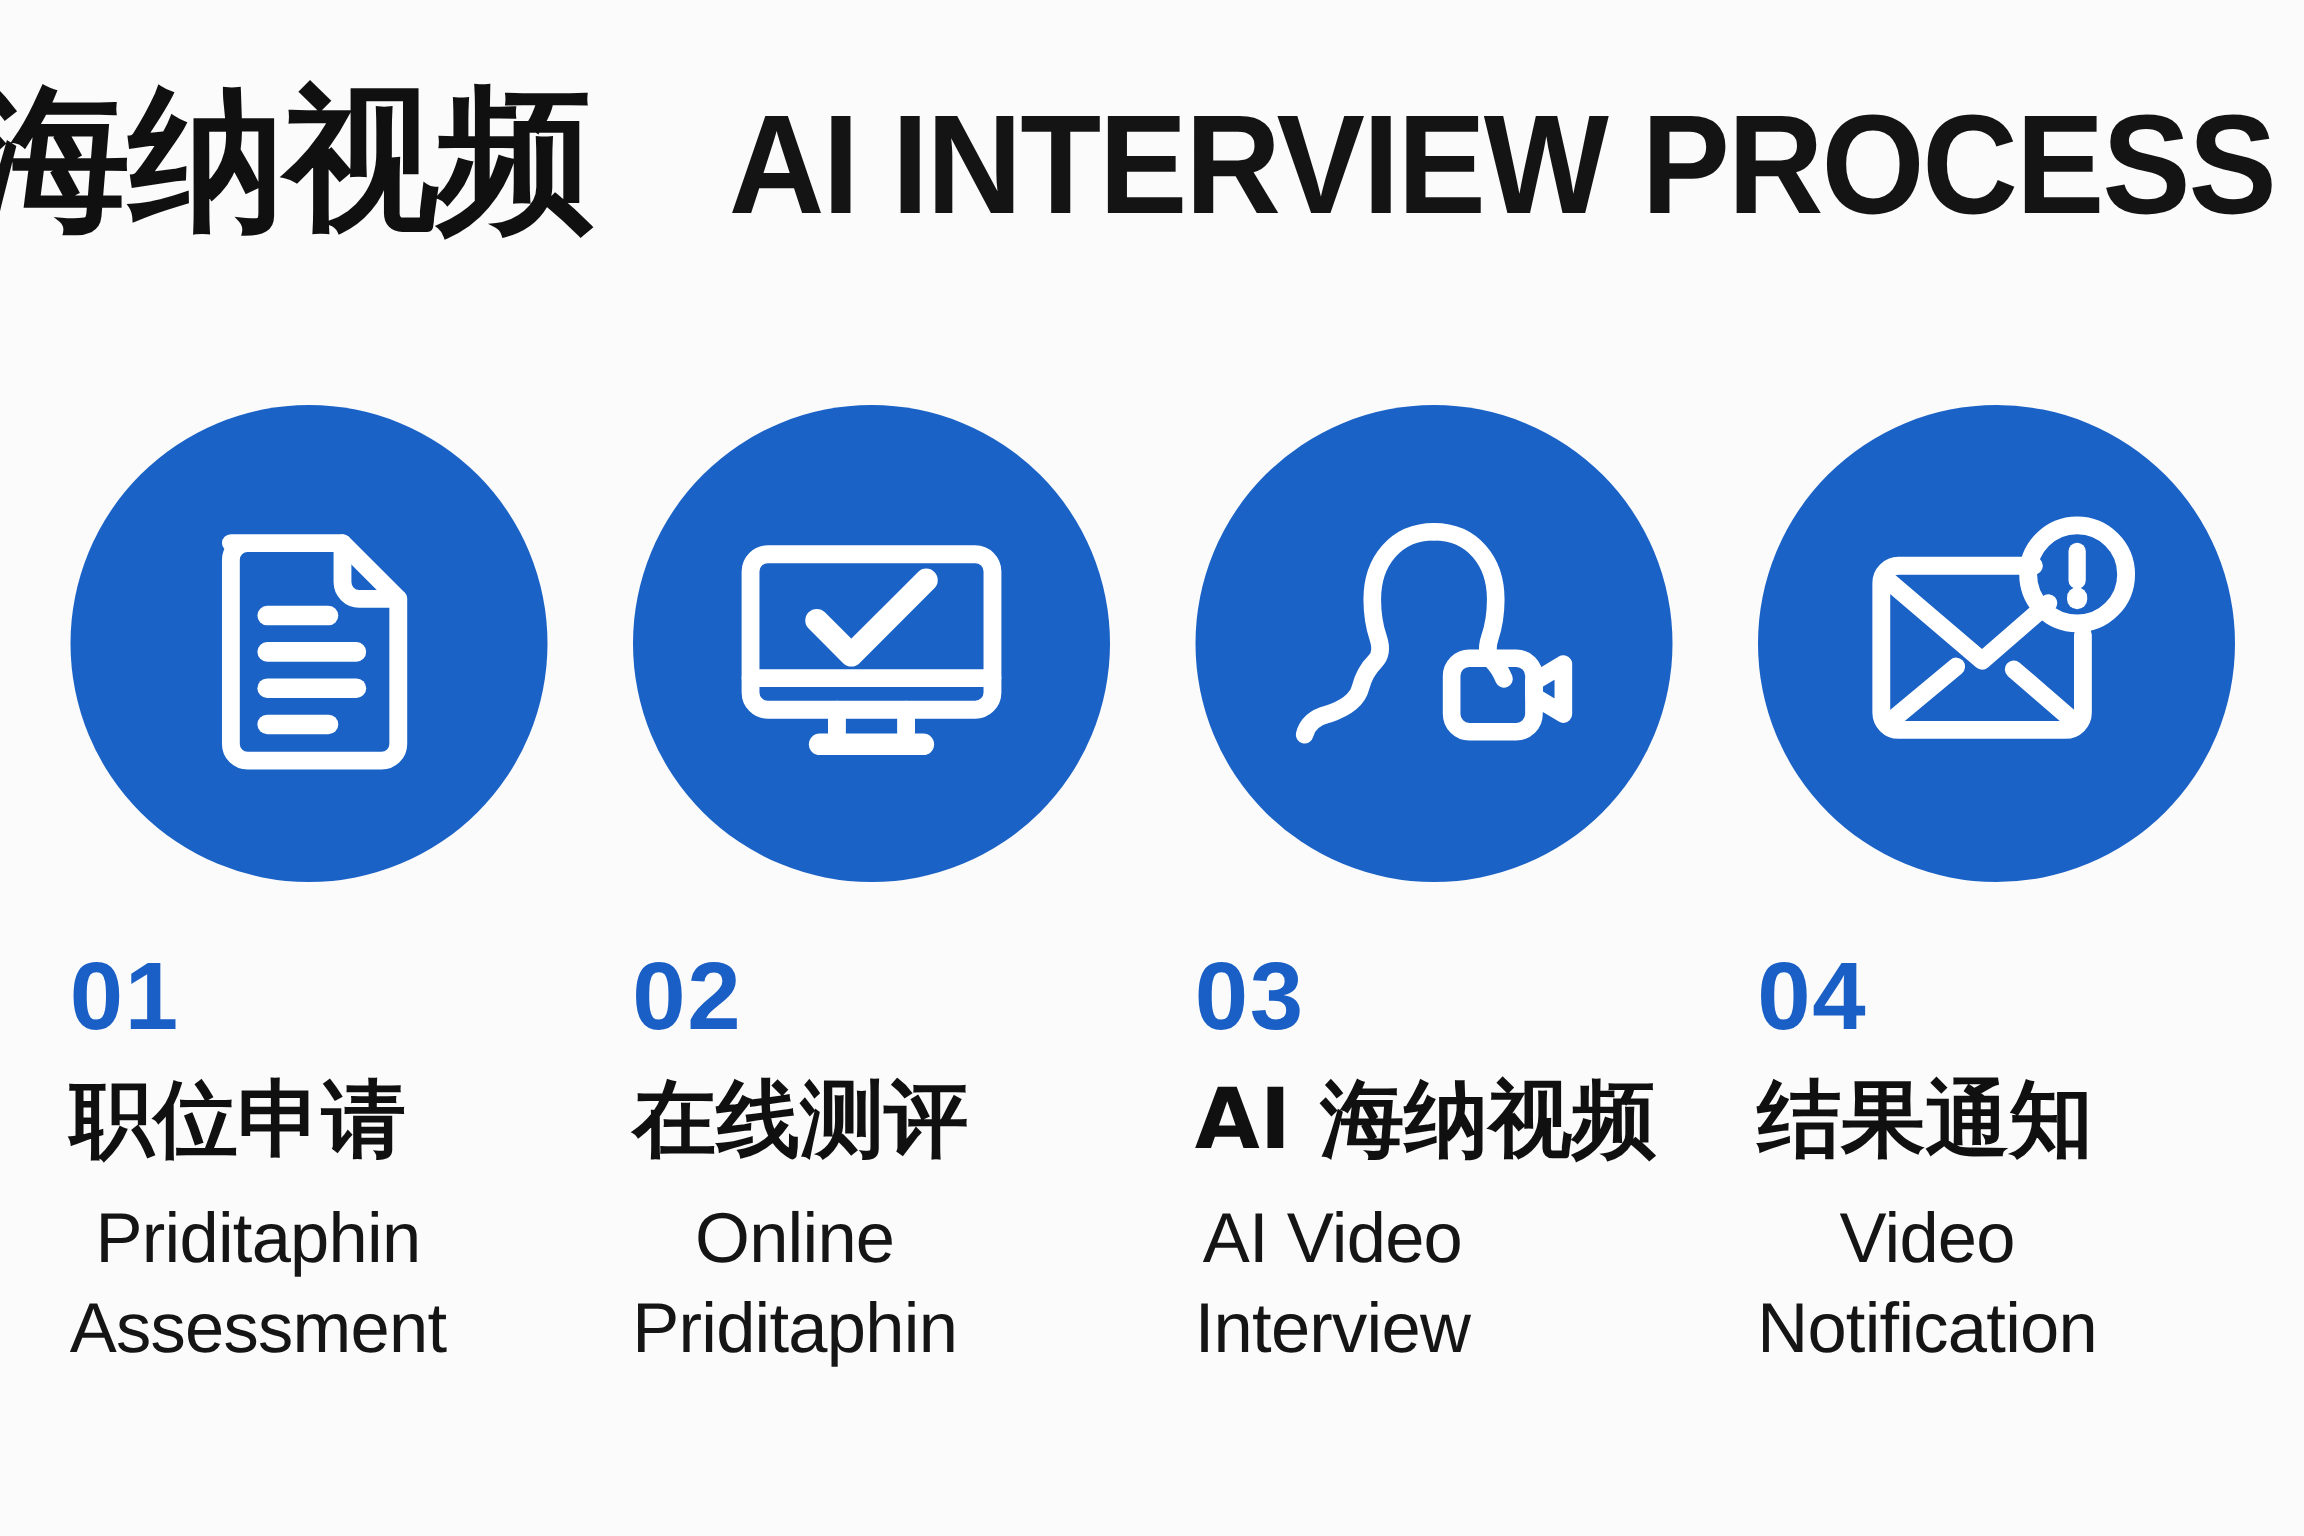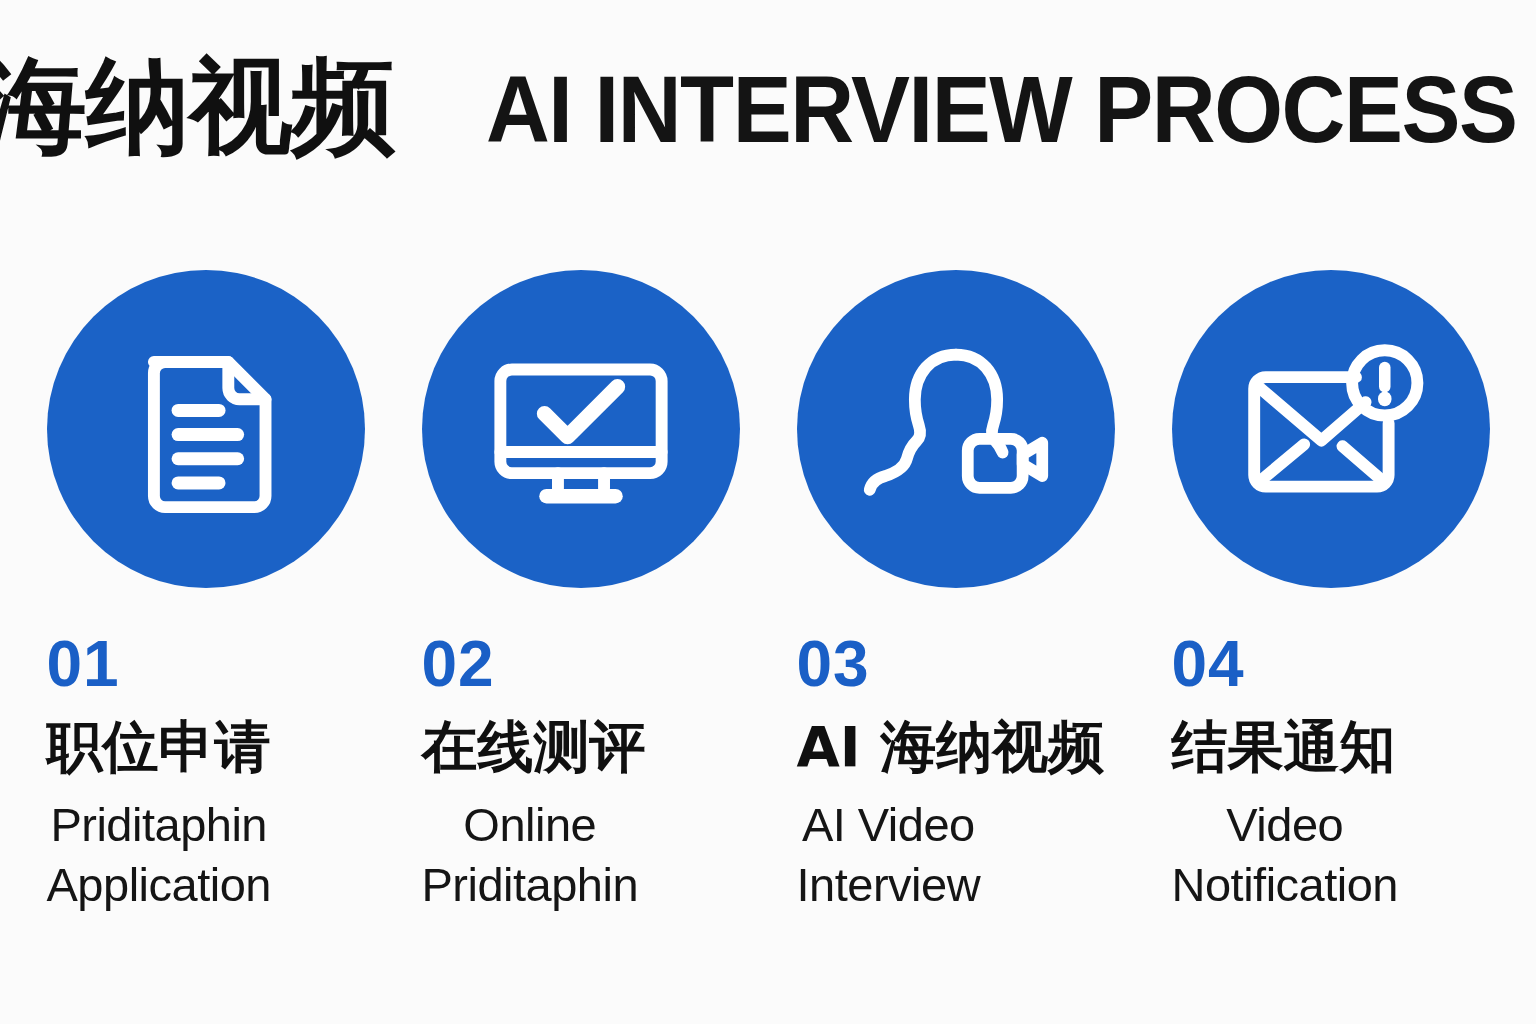--- a/index.html
+++ b/index.html
@@ -117,21 +117,21 @@
             <line x1="35" y1="53" x2="67" y2="53" stroke-width="7"></line>
             <line x1="35" y1="66" x2="67" y2="66" stroke-width="7"></line>
             <line x1="35" y1="79" x2="57" y2="79" stroke-width="7"></line>
           </svg>
         </span>
       </div>
       <div class="num">01</div>
       <div class="label-cn">职位申请</div>
       <div class="label-en">
         <div>Priditaphin</div>
-        <div>Application</div>
+        <div>Assessment</div>
       </div>
     </div>
 
     <div class="step">
       <div class="circle">
         <span>
           <svg width="192" height="192" viewBox="0 0 100 100" fill="none" stroke="#ffffff" stroke-width="6.2" stroke-linecap="round" stroke-linejoin="round">
             <rect x="8" y="19" width="84" height="54" rx="6"></rect>
             <line x1="8" y1="62" x2="92" y2="62"></line>
             <path d="M38 73 v8 M62 73 v8"></path>

